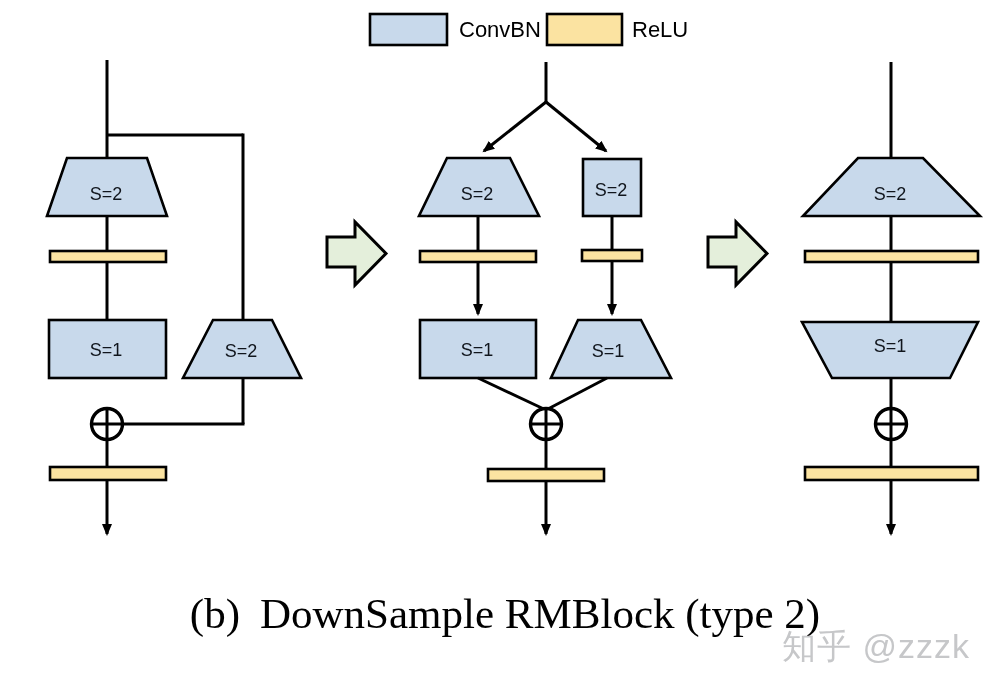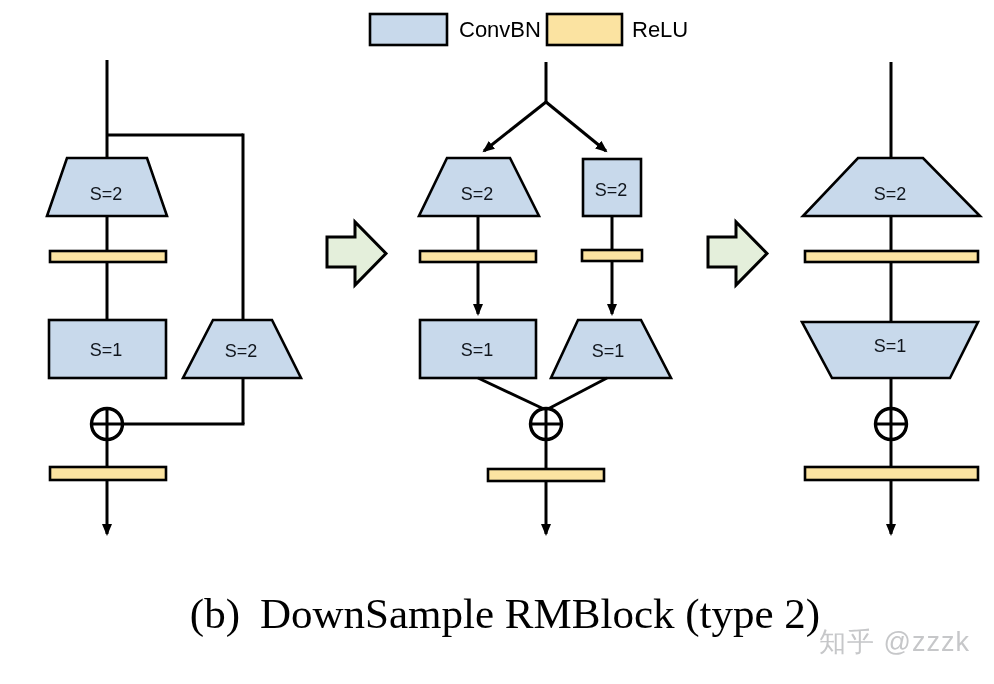--- a/index.html
+++ b/index.html
@@ -16,21 +16,21 @@
   .legend-label{font:22px "Liberation Sans",sans-serif;fill:#000;}
   .transform-arrow{stroke:#000;stroke-width:3;stroke-linejoin:miter;}
   .caption{
     position:absolute;top:588px;left:0;width:994px;
     display:flex;justify-content:center;gap:20px;
     font-family:"Liberation Serif",serif;font-size:43px;line-height:1.2;color:#000;
     transform:translateX(8px);
   }
   .watermark{
     position:absolute;top:624px;right:24px;
-    font-size:27px;letter-spacing:1px;
+    font-size:34px;letter-spacing:1px;
   }
 </style>
 </head>
 <body>
 
 <div class="canvas">
 
   <svg width="994" height="565" viewBox="0 0 994 565">
     <defs>
       <marker id="ah" markerUnits="userSpaceOnUse" markerWidth="14" markerHeight="12" refX="10" refY="5" orient="auto">

